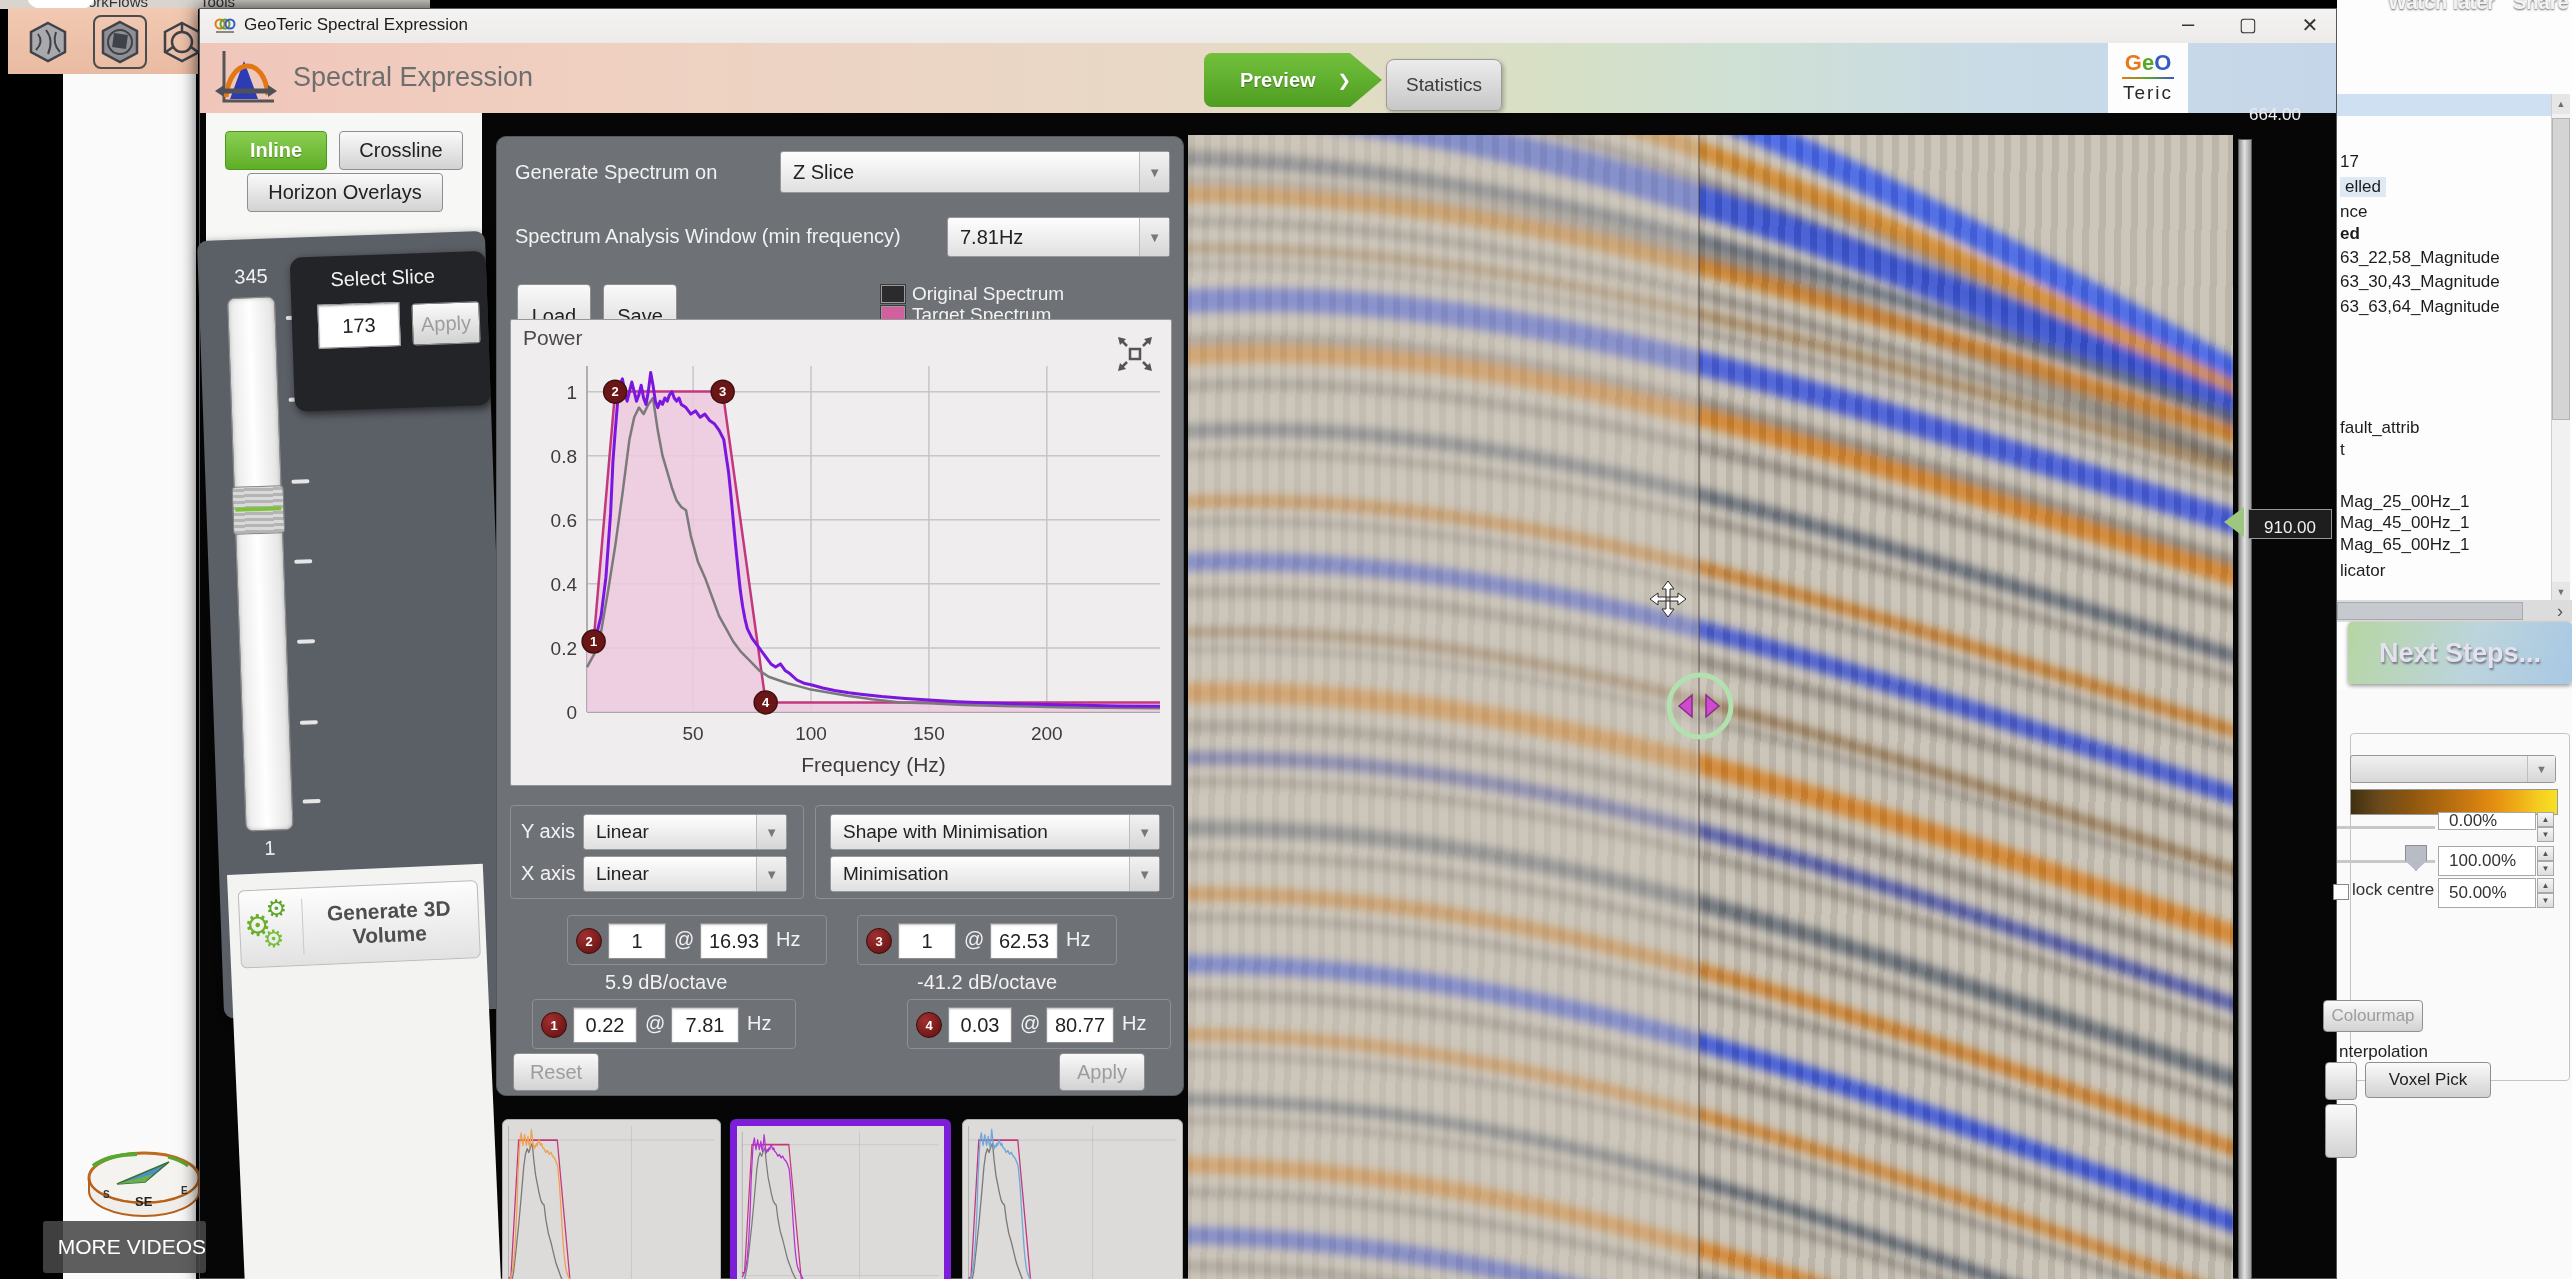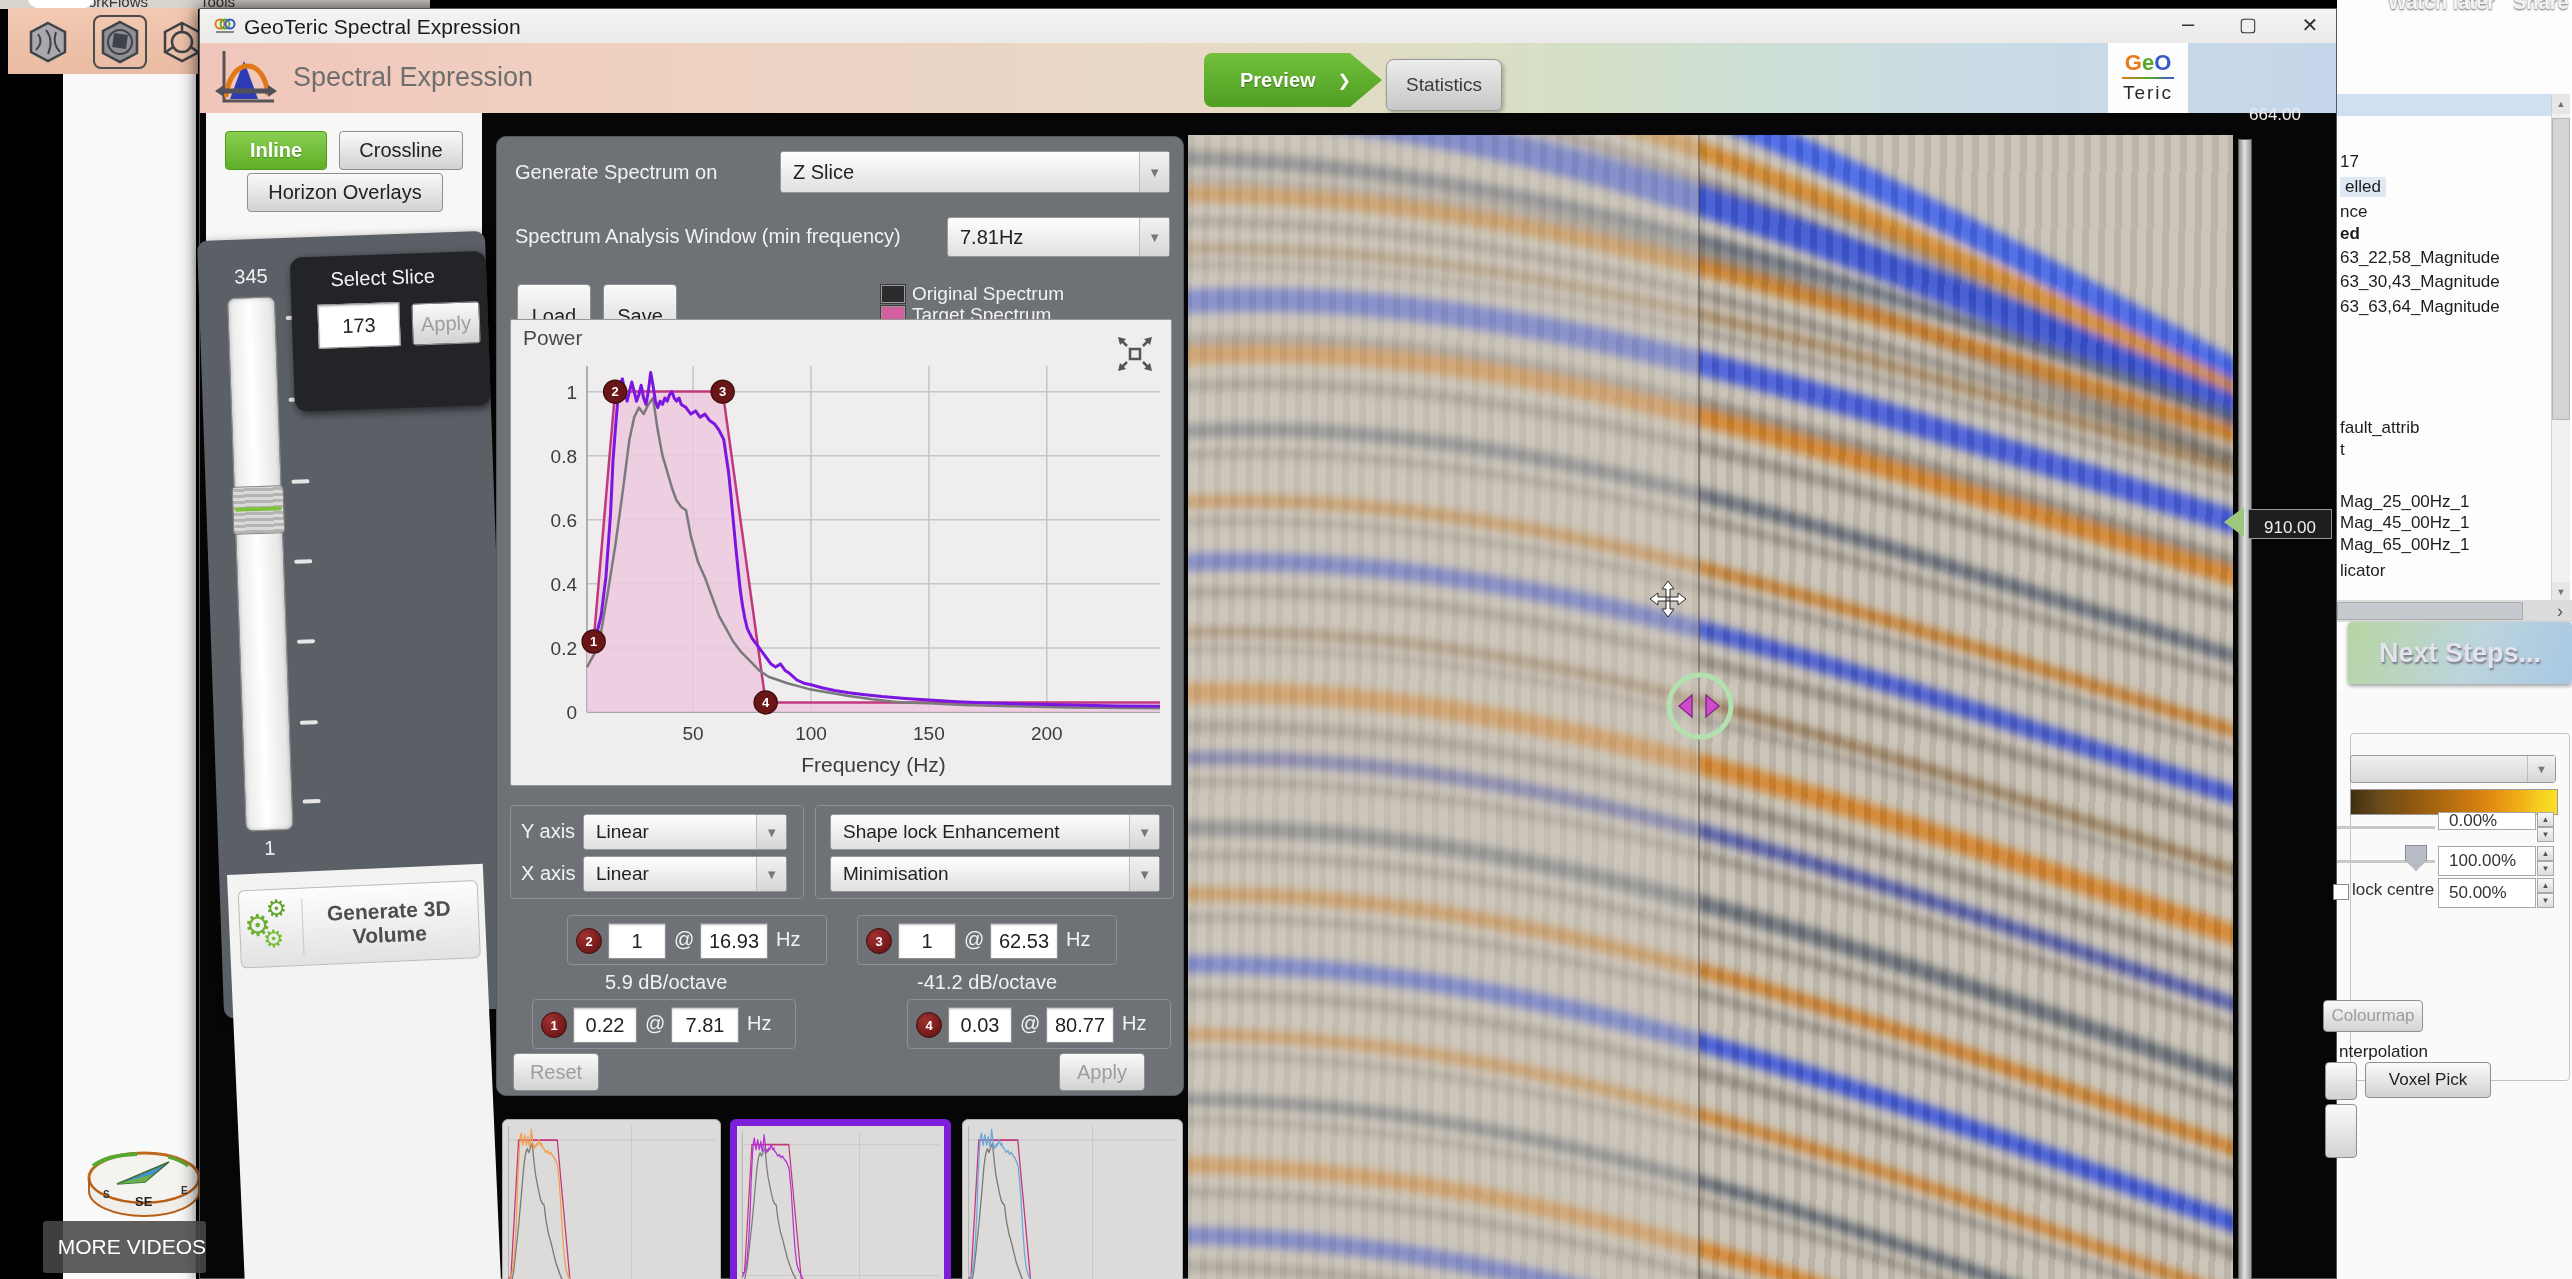--- a/index.html
+++ b/index.html
@@ -77,21 +77,21 @@
 
   <div class="abs" style="left:199px;top:8px;width:2138px;height:1271px;border:1px solid #55575a;box-sizing:border-box;background:#060606;box-shadow:0 0 18px rgba(0,0,0,.8);">
 
     <div class="abs" style="left:0;top:0;width:100%;height:34px;background:linear-gradient(#f4f3f2,#ecebea);border-bottom:1px solid #c9c9c9;">
       <svg class="abs" style="left:14px;top:7px;" width="22" height="20" viewBox="0 0 22 20">
         <circle cx="6" cy="8" r="4.5" fill="none" stroke="#e07818" stroke-width="2"></circle>
         <circle cx="11" cy="8" r="4.5" fill="none" stroke="#58a828" stroke-width="2"></circle>
         <circle cx="16" cy="8" r="4.5" fill="none" stroke="#3858c8" stroke-width="2"></circle>
         <rect x="2" y="15" width="18" height="2" fill="#888"></rect>
       </svg>
-      <span class="abs" style="left:44px;top:6px;font-size:21px;color:#1b1b1b;">GeoTeric Spectral Expression</span>
+      <span class="abs" style="left:44px;top:6px;font-size:17px;color:#1b1b1b;">GeoTeric Spectral Expression</span>
       <span class="abs" style="left:1966px;top:2px;width:44px;height:28px;text-align:center;font-size:22px;color:#333;">–</span>
       <span class="abs" style="left:2026px;top:4px;width:44px;height:28px;text-align:center;font-size:19px;color:#333;">▢</span>
       <span class="abs" style="left:2088px;top:4px;width:44px;height:28px;text-align:center;font-size:20px;color:#333;">✕</span>
     </div>
 
     <div class="abs" style="left:0;top:34px;width:100%;height:70px;background:linear-gradient(90deg,#f0c6ba 0%,#f0cfc0 16%,#ecd4c4 30%,#e9d8c6 44%,#e2dcc4 54%,#d6e0c6 64%,#cfe0d4 72%,#c9dbe6 84%,#c6d6ea 100%);">
       <svg class="abs" style="left:14px;top:4px;" width="64" height="62" viewBox="0 0 64 62">
         <path d="M10,4 V54 H60" stroke="#555" stroke-width="3" fill="none"></path>
         <polygon points="16,52 30,14 44,52" fill="#2d3cb4"></polygon>
         <path d="M12,50 C16,10 50,8 54,48" stroke="#e07818" stroke-width="5" fill="none"></path>
@@ -264,21 +264,21 @@
         </div>
         <span class="abs wlabel" style="left:10px;top:56px;">X axis</span>
         <div class="dd" style="position:absolute;left:72px;top:50px;width:204px;height:36px;font-size:19px;">
           <span>Linear</span>
             <span class="arr">▼</span>
         </div>
       </div>
 
       <div class="grpbox abs" style="left:318px;top:668px;width:357px;height:92px;">
         <div class="dd" style="position:absolute;left:14px;top:8px;width:330px;height:36px;font-size:19px;">
-          <span>Shape lock Enhancement</span>
+          <span>Shape with Minimisation</span>
             <span class="arr">▼</span>
         </div>
         <div class="dd" style="position:absolute;left:14px;top:50px;width:330px;height:36px;font-size:19px;">
           <span>Minimisation</span>
             <span class="arr">▼</span>
         </div>
       </div>
 
       <div class="grpbox abs" style="left:70px;top:778px;width:258px;height:48px;">
         <div class="cp" style="position:absolute;left:8px;top:12px;">

